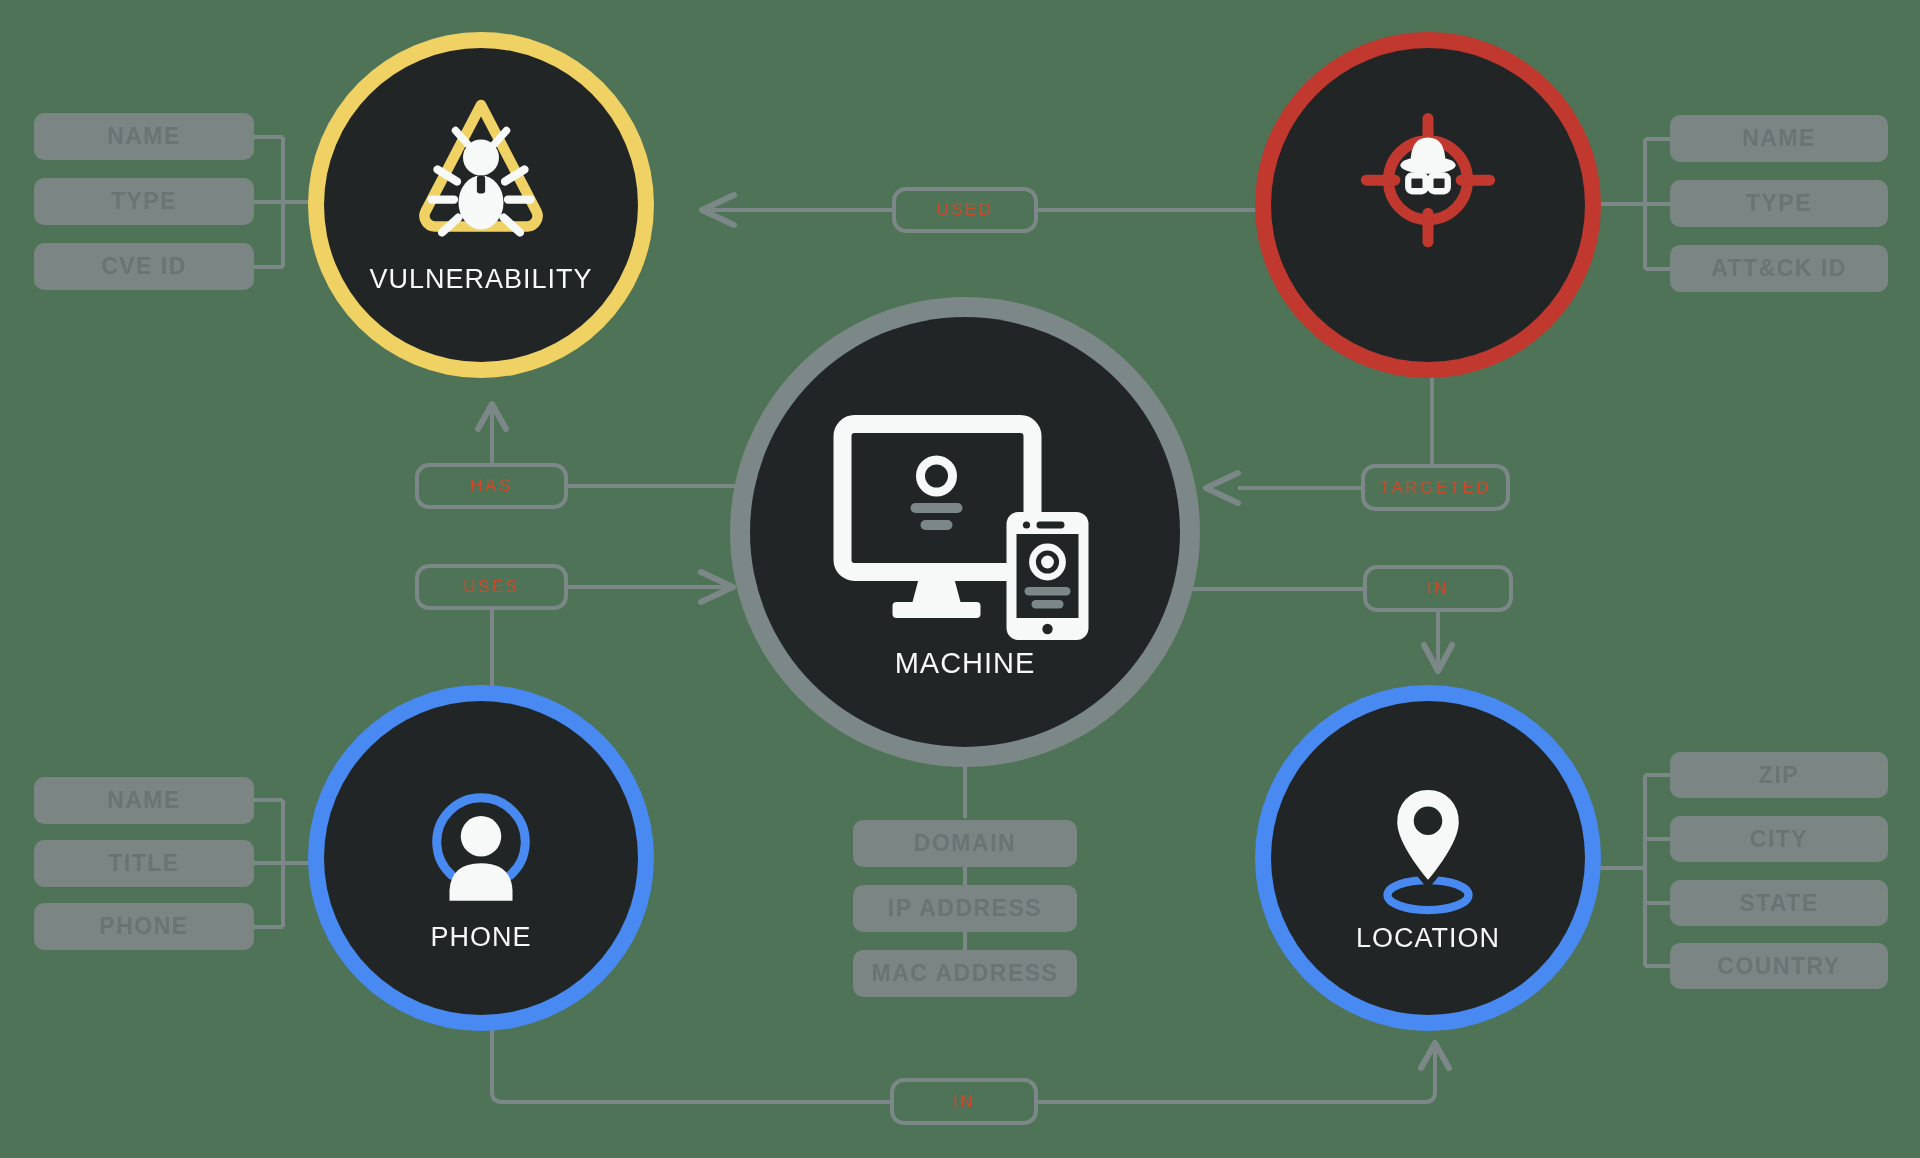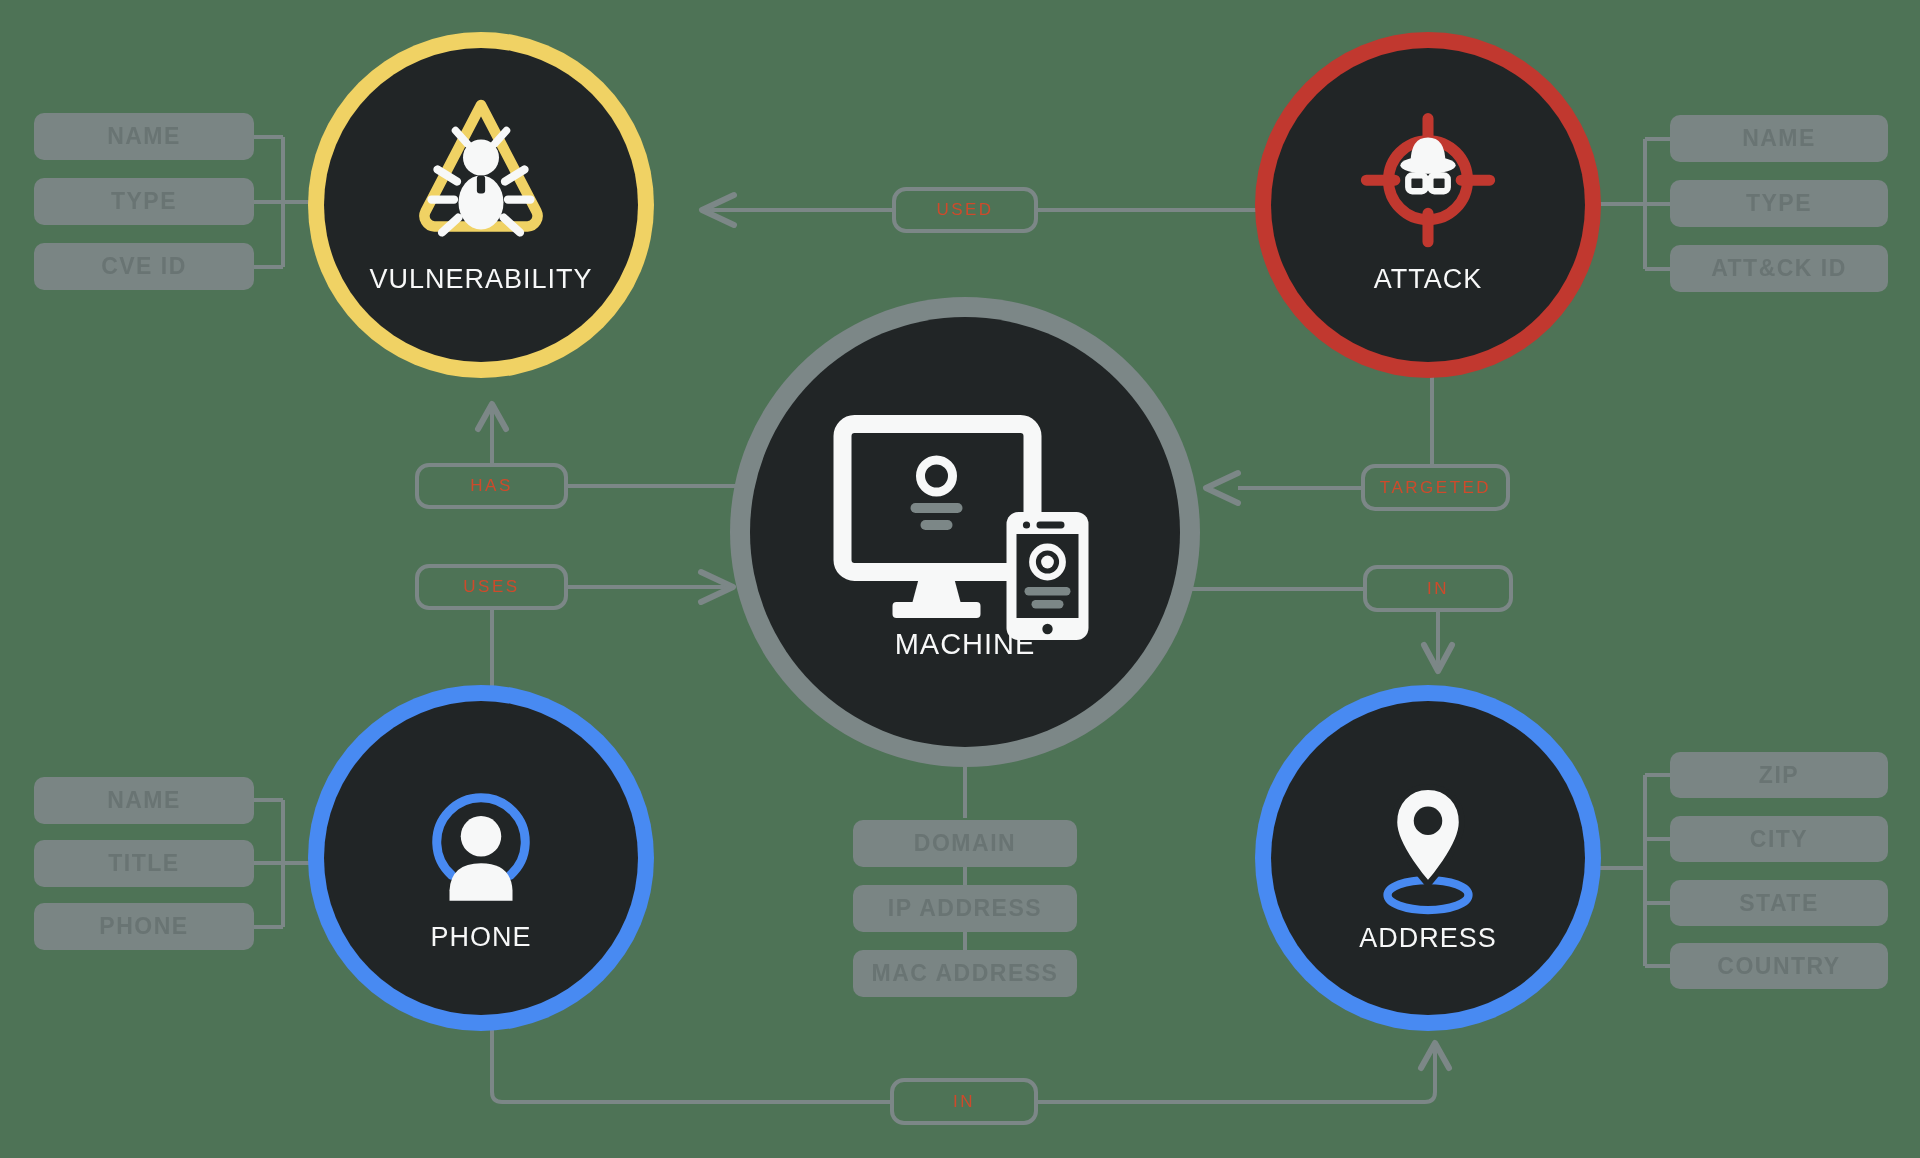--- a/index.html
+++ b/index.html
@@ -191,21 +191,20 @@
       <circle cx="50" cy="52" r="25"></circle>
       <path d="M50 13 V31 M50 73 V91 M11 52 H29 M71 52 H89"></path>
     </g>
     <path class="w-fill" d="M39 41 Q39 25 50 25 Q61 25 61 41 Z"></path>
     <ellipse class="w-fill" cx="50" cy="42.5" rx="17.5" ry="5.5"></ellipse>
     <g class="w-stroke" stroke-width="4">
       <rect x="37.5" y="49" width="11" height="10" rx="2.5"></rect>
       <rect x="51.5" y="49" width="11" height="10" rx="2.5"></rect>
     </g>
   </svg>
-  <div class="node-label" style="top:232px">ATTACK</div>
 </div>
 
 <div class="node machine" style="left:730px;top:297px;width:470px;height:470px;background:var(--ring-machine)">
   <div class="node-inner"></div>
   <svg class="node-icon icon" style="left:100px;top:115px" width="265" height="240" viewBox="0 0 132 120">
     <rect class="w-stroke" stroke-width="9" x="6" y="6" width="95" height="74" rx="6"></rect>
     <circle class="w-stroke" stroke-width="4.5" cx="53" cy="32" r="8"></circle>
     <rect class="g-fill" x="40" y="45.5" width="26" height="5" rx="2.5"></rect>
     <rect class="g-fill" x="45" y="54" width="16" height="5" rx="2.5"></rect>
     <path class="w-fill" d="M45 80 L61 80 L65 95 L41 95 Z"></path>
@@ -213,34 +212,34 @@
     <rect class="w-fill" x="88" y="50" width="41" height="64" rx="6"></rect>
     <circle class="d-fill" cx="98" cy="56.5" r="1.8"></circle>
     <rect class="d-fill" x="103" y="54.8" width="14" height="3.4" rx="1.7"></rect>
     <rect class="d-fill" x="93" y="61" width="31" height="42"></rect>
     <circle class="w-stroke" stroke-width="3.4" cx="108.5" cy="75" r="7.5"></circle>
     <circle class="w-fill" cx="108.5" cy="75" r="3.2"></circle>
     <rect class="g-fill" x="97" y="87.5" width="23" height="4.2" rx="2.1"></rect>
     <rect class="g-fill" x="100.5" y="94" width="16" height="4.2" rx="2.1"></rect>
     <circle class="d-fill" cx="108.5" cy="108.5" r="2.6"></circle>
   </svg>
-  <div class="node-label" style="top:331px">MACHINE</div>
+  <div class="node-label" style="top:350px">MACHINE</div>
 </div>
 
 <div class="node" style="left:308px;top:685px;width:346px;height:346px;background:var(--ring-person)">
   <div class="node-inner"></div>
   <svg class="node-icon icon" style="left:98px;top:88px" width="150" height="143" viewBox="0 0 100 95">
     <path class="ring-stroke" style="stroke:var(--ring-person)" stroke-width="6" stroke-linecap="round" d="M30.5 68 A29.5 29.5 0 1 1 69.5 68"></path>
     <circle class="w-fill" cx="50" cy="42" r="13.5"></circle>
     <path class="w-fill" d="M29 85 L29 78 Q30 60 50 60 Q70 60 71 78 L71 85 Z"></path>
   </svg>
   <div class="node-label" style="top:237px">PHONE</div>
 </div>
 
 <div class="node" style="left:1255px;top:685px;width:346px;height:346px;background:var(--ring-location)">
   <div class="node-inner"></div>
   <svg class="node-icon icon" style="left:98px;top:90px" width="150" height="150" viewBox="0 0 100 100">
     <ellipse class="ring-stroke" style="stroke:var(--ring-location)" stroke-width="5.5" cx="50" cy="80" rx="27" ry="10"></ellipse>
     <path class="w-fill" style="stroke:var(--node-fill)" stroke-width="4" d="M50 8 C36.5 8 27.5 18.5 27.5 31.5 C27.5 48 50 73 50 73 C50 73 72.5 48 72.5 31.5 C72.5 18.5 63.5 8 50 8 Z"></path>
     <circle class="d-fill" cx="50" cy="30.5" r="9.5"></circle>
   </svg>
-  <div class="node-label" style="top:238px">ADDRESS</div>
+  <div class="node-label" style="top:238px">LOCATION</div>
 </div>
 
 </body></html>

